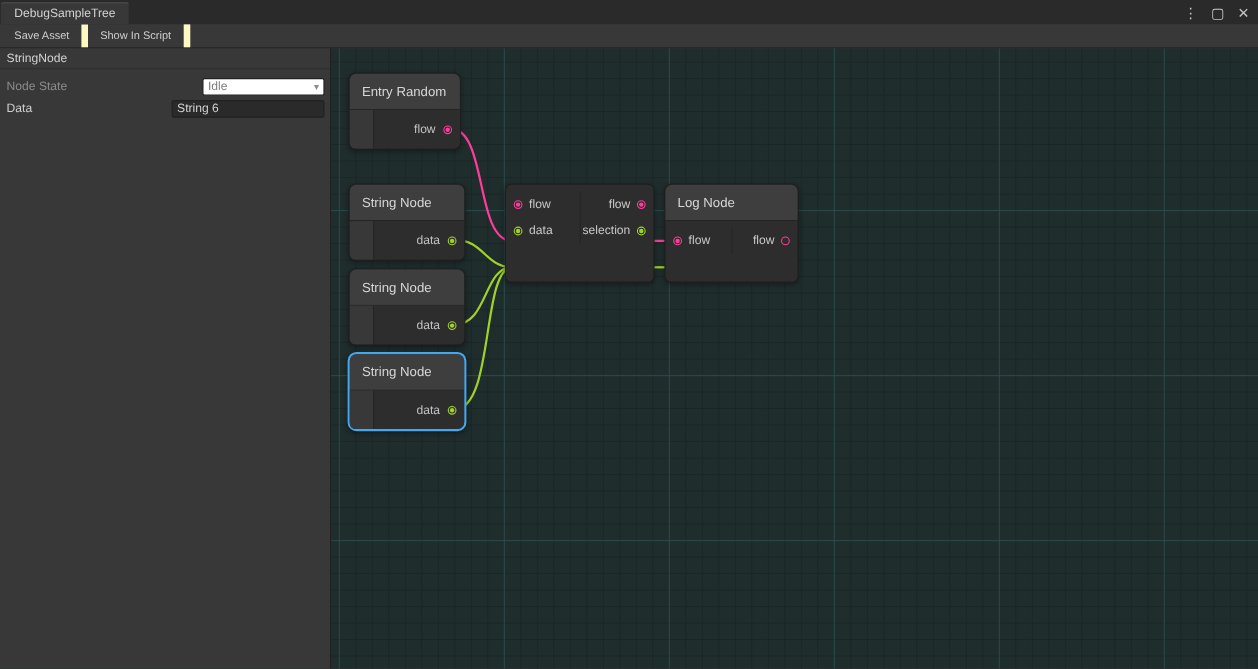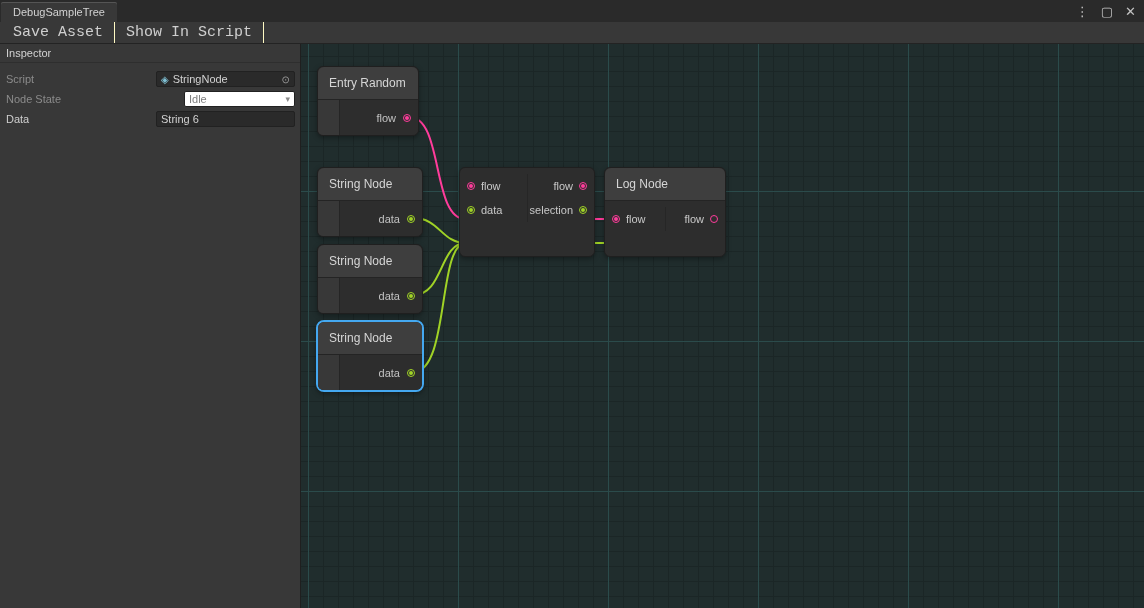--- a/index.html
+++ b/index.html
@@ -9,22 +9,22 @@
   
   .topbar { height:22px; background:#2a2a2a; display:flex; align-items:flex-end; position:relative; }
   .tab { height:20px; background:#383838; color:#d2d2d2; padding:0 12px; display:flex; align-items:center;
          margin-left:1px; font-size:11px; box-shadow:inset 0 1px 0 #555; border-radius:2px 2px 0 0; }
   .win-controls { position:absolute; right:8px; top:0; height:22px; display:flex; align-items:center; gap:12px;
                   color:#c4c4c4; font-size:13px; }
   .win-controls span { cursor:default; line-height:1; }
 
   
   .toolbar { height:22px; background:#383838; border-bottom:1px solid #232323; display:flex; align-items:stretch; }
-  .toolbar .tbtn { background:transparent; border:none; border-right:1px solid #fef9c3; color:#cfcfcf;
-                   font-size:15px; padding:0 11px; font-family:Liberation Mono, monospace; display:flex; align-items:center; }
+  .toolbar .tbtn { background:transparent; border:none; border-right:6px solid #fef9c3; color:#cfcfcf;
+                   font-size:10px; padding:0 11px; font-family:Liberation Sans, sans-serif; display:flex; align-items:center; }
   .toolbar .tbtn:first-child { margin-left:2px; }
 
   
   .main { display:flex; height:564px; }
   .left { width:301px; background:#383838; border-right:1px solid #1f1f1f; display:flex; flex-direction:column; }
   .inspector-header { height:19px; line-height:19px; padding-left:6px; color:#d2d2d2; border-bottom:1px solid #2e2e2e; }
   .insp-rows { padding-top:6px; }
   .insp-row { display:flex; align-items:center; height:20px; padding:0 5px 0 6px; }
   .insp-label { width:150px; flex:0 0 150px; }
   .lbl-dim { color:#8b8b8b; }
@@ -83,30 +83,22 @@
 </div>
 
 <div class="toolbar">
   <button class="tbtn">Save Asset</button>
   <button class="tbtn">Show In Script</button>
 </div>
 
 <div class="main">
 
   <div class="left">
-    <div class="inspector-header">Inspector</div>
+    <div class="inspector-header">StringNode</div>
     <div class="insp-rows">
-      <div class="insp-row">
-        <span class="insp-label lbl-dim">Script</span>
-        <div class="field">
-          <span class="obj-icon">◈</span>
-          <span>StringNode</span>
-          <span class="picker-icon">⊙</span>
-        </div>
-      </div>
       <div class="insp-row">
         <span class="insp-label lbl-dim">Node State</span>
         <div class="field dropdown">
           <span>Idle</span>
           <span class="dd-arrow">▾</span>
         </div>
       </div>
       <div class="insp-row">
         <span class="insp-label lbl-norm">Data</span>
         <div class="field">

